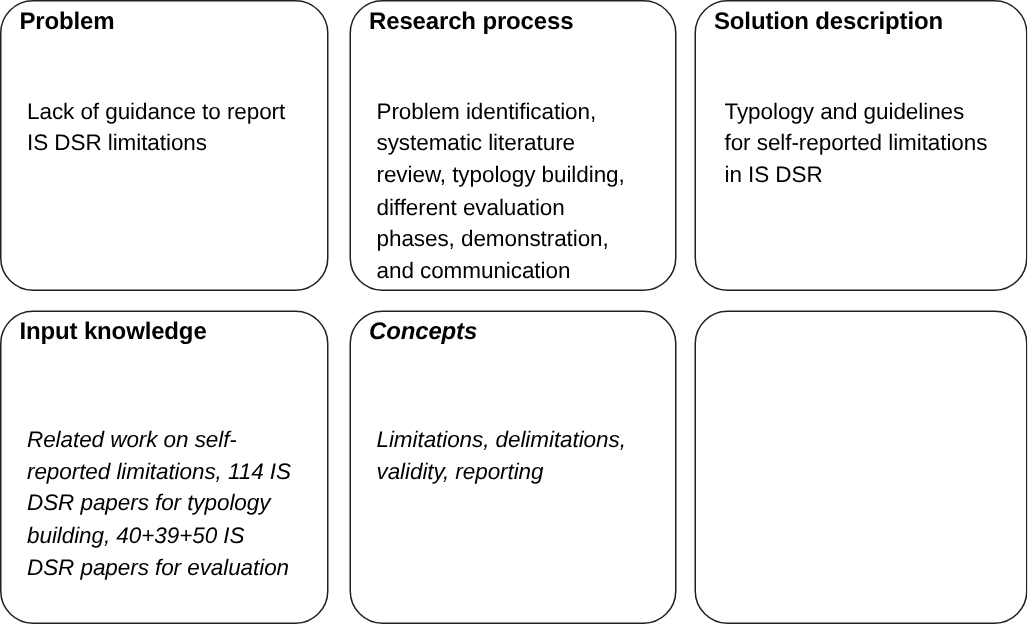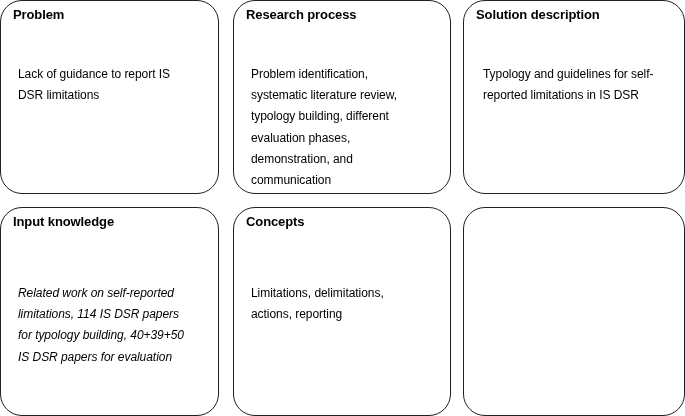--- a/index.html
+++ b/index.html
@@ -35,39 +35,39 @@
     box-sizing: border-box;
     border: 1.6px solid #231f20;
     border-radius: 22px;
     background: #ffffff;
     overflow: hidden;
   }
   .cell.r1c1 { grid-column: 1; grid-row: 1; }
   .cell.r1c2 { grid-column: 3; grid-row: 1; }
   .cell.r1c3 { grid-column: 5; grid-row: 1; }
   .cell.r2c1 { grid-column: 1; grid-row: 3; }
-  .cell.r2c2 { grid-column: 3; grid-row: 3; }
+  .cell.r2c2 { grid-column: 3; grid-row: 3; font-style: italic; }
   .cell.r2c3 { grid-column: 5; grid-row: 3; }
 
   .cell-label {
     position: absolute;
     top: 7px;
     left: 12px;
-    font-size: 13px;
+    font-size: 16px;
     font-weight: bold;
     letter-spacing: -0.1px;
     line-height: 14px;
     white-space: nowrap;
     color: #000000;
   }
   .cell-body {
     position: absolute;
     left: 17px;
     right: 24px;
-    font-size: 12px;
+    font-size: 15px;
     line-height: 21.2px;
     letter-spacing: -0.05px;
     color: #000000;
     white-space: pre-line;
   }
 
   
   .r1c1 .cell-body { top: 63px; }
   .r1c2 .cell-body { top: 63px; }
   .r1c3 .cell-body { top: 63px; }
@@ -99,20 +99,20 @@
       <div class="cell-body">Problem identification, systematic literature review, typology building, different evaluation phases, demonstration, and communication</div>
     </div>
 
     <div class="cell r2c1">
       <div class="cell-label">Input knowledge</div>
       <div class="cell-body">Related work on self-reported limitations, 114 IS DSR papers for typology building, 40+39+50 IS DSR papers for evaluation</div>
     </div>
 
     <div class="cell r2c2">
       <div class="cell-label">Concepts</div>
-      <div class="cell-body">Limitations, delimitations, actions, reporting</div>
+      <div class="cell-body">Limitations, delimitations, validity, reporting</div>
     </div>
 
     <div class="cell r2c3">
     </div>
 
   </div>
 </div>
 
 </body></html>

